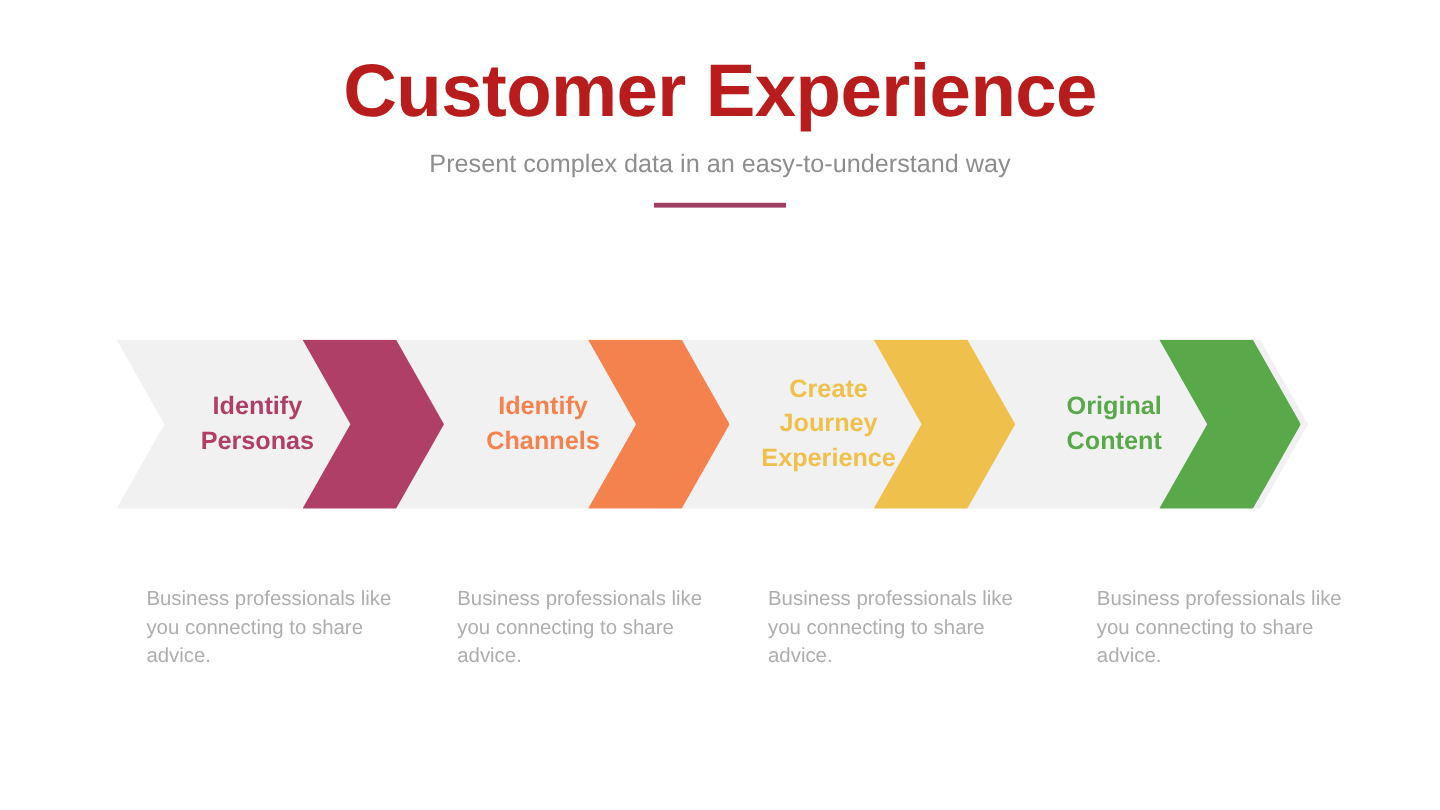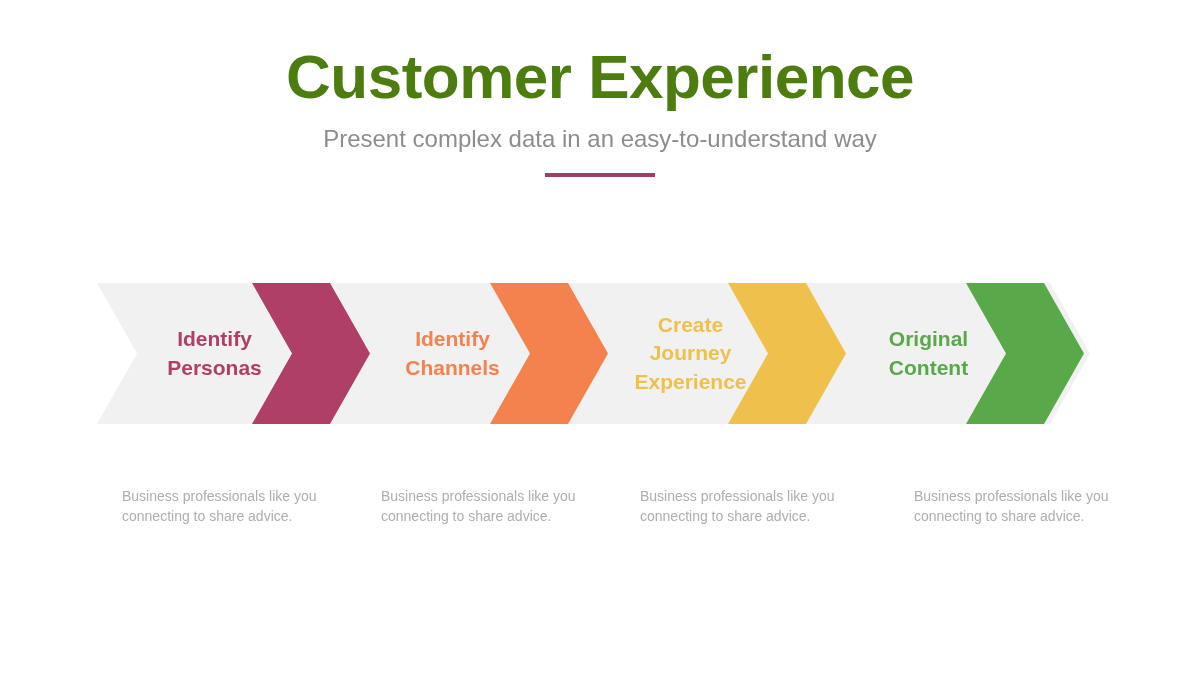--- a/index.html
+++ b/index.html
@@ -25,27 +25,27 @@
     width: 1200px;
     text-align: center;
   }
   .slide-title {
     margin: 0;
     padding-top: 44px;
     font-size: 62px;
     line-height: 1.08;
     font-weight: bold;
     letter-spacing: -0.5px;
-    color: #4d7c0f;
+    color: #b91c1c;
     font-family: "Liberation Sans", sans-serif;
   }
   .slide-subtitle {
     margin: 0;
     padding-top: 12px;
-    font-size: 24px;
+    font-size: 21px;
     line-height: 1.3;
     font-weight: normal;
     color: #8d8d8d;
     font-family: "Liberation Sans", sans-serif;
   }
   .accent-rule {
     width: 110px;
     height: 4px;
     margin: 19px auto 0 auto;
     background: #9e3f63;
@@ -119,21 +119,21 @@
     position: absolute;
     left: 0;
     top: 487px;
     width: 1200px;
     height: 90px;
   }
   .desc {
     position: absolute;
     top: 0;
     width: 210px;
-    font-size: 14px;
+    font-size: 17px;
     line-height: 1.42;
     color: #aeaeae;
     font-family: "Liberation Sans", sans-serif;
   }
   .desc-1 { left: 122px; }
   .desc-2 { left: 381px; }
   .desc-3 { left: 640px; }
   .desc-4 { left: 914px; }
 </style>
 </head>

